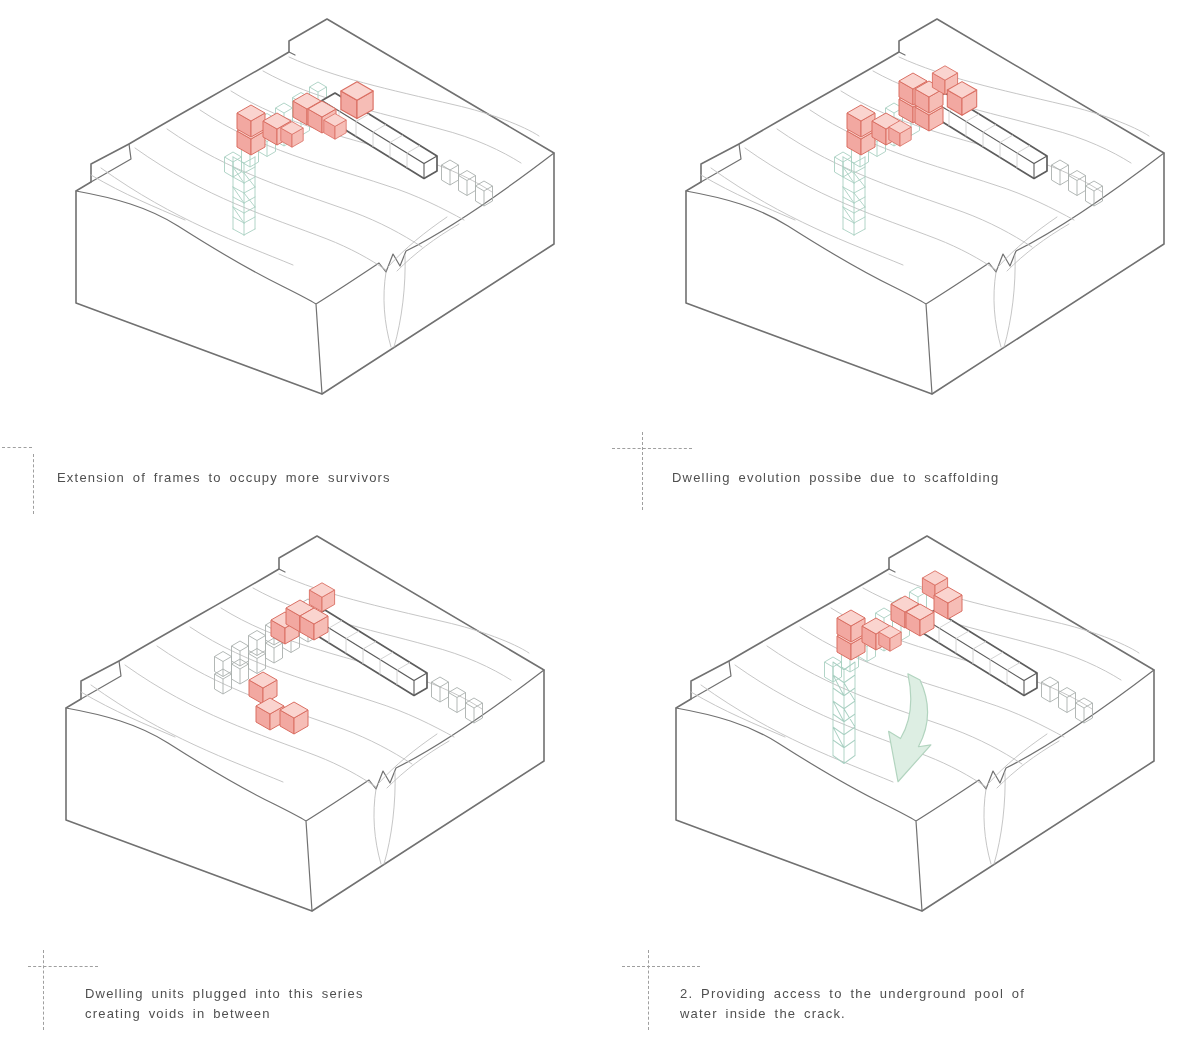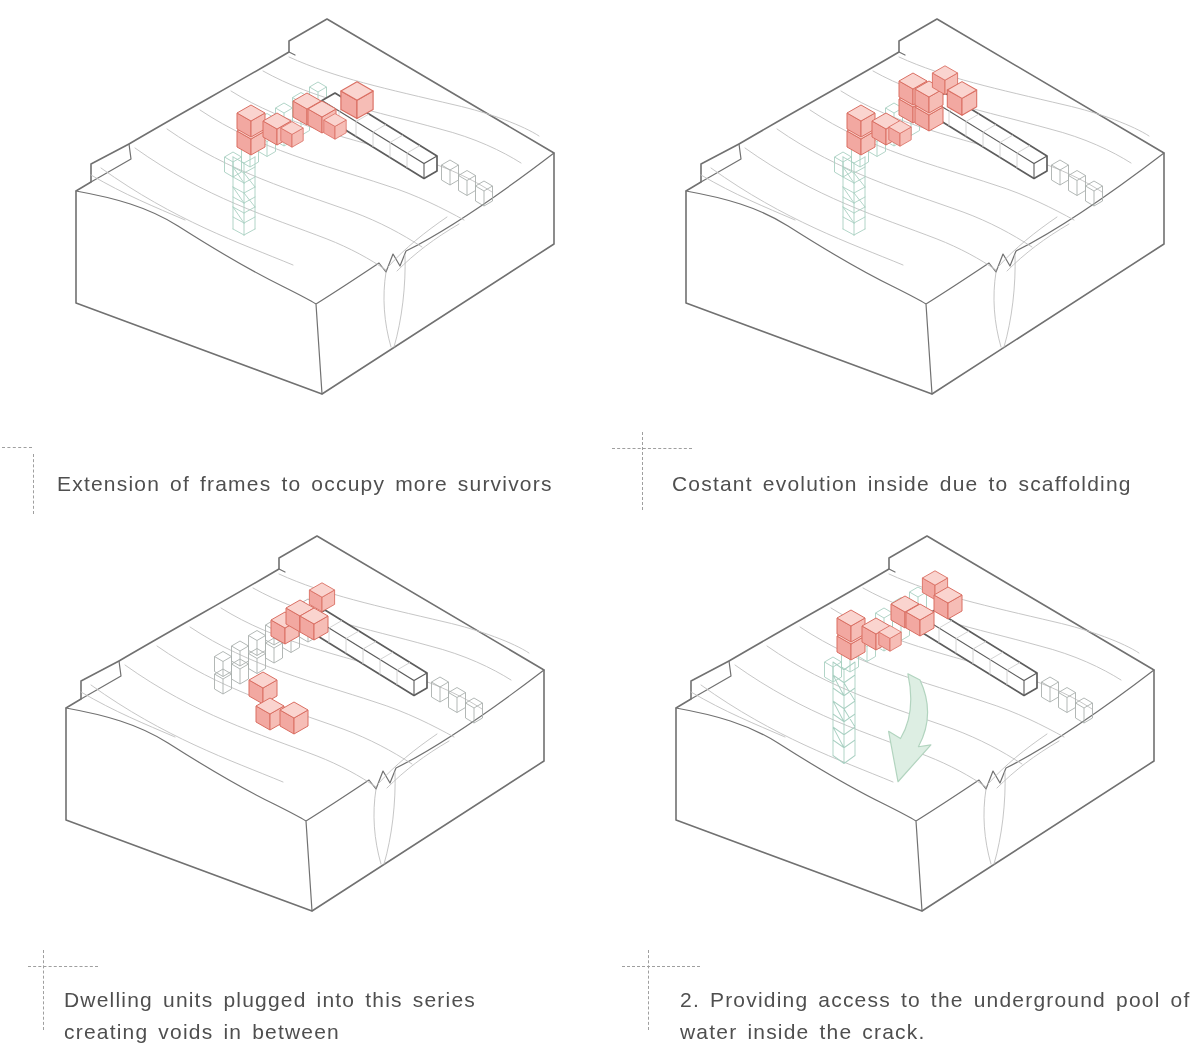--- a/index.html
+++ b/index.html
@@ -6,21 +6,21 @@
   body{
     width:1200px;height:1049px;position:relative;overflow:hidden;
     background:#ffffff;
     font-family:"Liberation Sans", sans-serif;
   }
   .panel{position:absolute;}
   .panel svg{display:block;width:100%;height:100%;}
   .caption-block{position:absolute;}
   .caption-text{
     position:absolute;
-    font-size:21px;
+    font-size:13px;
     letter-spacing:1.2px;
     word-spacing:3px;
     color:var(--text,#4f4f4f);
     white-space:pre-line;
     line-height:1.5;
   }
   .dash-v{position:absolute;border-left:1.6px dashed var(--marker,#9f9f9f);width:0;}
   .dash-h{position:absolute;border-top:1.6px dashed var(--marker,#9f9f9f);height:0;}
   #asset-defs{position:absolute;width:0;height:0;overflow:hidden;}
   .wire{stroke:var(--scaffold,#a9d0c2);}
@@ -215,27 +215,27 @@
 
 <div class="caption-block" style="left:0px;top:440px;width:580px;height:90px;">
   <div class="dash-h" style="left:2px;top:7px;width:30px;"></div>
   <div class="dash-v" style="left:33px;top:14px;height:60px;"></div>
   <div class="caption-text" style="left:57px;top:28px;">Extension of frames to occupy more survivors</div>
 </div>
 
 <div class="caption-block" style="left:612px;top:432px;width:580px;height:90px;">
   <div class="dash-h" style="left:0px;top:16px;width:80px;"></div>
   <div class="dash-v" style="left:30px;top:0px;height:78px;"></div>
-  <div class="caption-text" style="left:60px;top:36px;">Costant evolution inside due to scaffolding</div>
+  <div class="caption-text" style="left:60px;top:36px;">Dwelling evolution possibe due to scaffolding</div>
 </div>
 
 <div class="caption-block" style="left:28px;top:942px;width:580px;height:105px;">
   <div class="dash-h" style="left:0px;top:24px;width:70px;"></div>
   <div class="dash-v" style="left:15px;top:8px;height:80px;"></div>
-  <div class="caption-text" style="left:36px;top:42px;">Dwelling units plugged into this series
+  <div class="caption-text" style="left:57px;top:42px;">Dwelling units plugged into this series
 creating voids in between</div>
 </div>
 
 <div class="caption-block" style="left:622px;top:942px;width:578px;height:105px;">
   <div class="dash-h" style="left:0px;top:24px;width:78px;"></div>
   <div class="dash-v" style="left:26px;top:8px;height:80px;"></div>
   <div class="caption-text" style="left:58px;top:42px;">2. Providing access to the underground pool  of
 water inside the crack.</div>
 </div>
 

